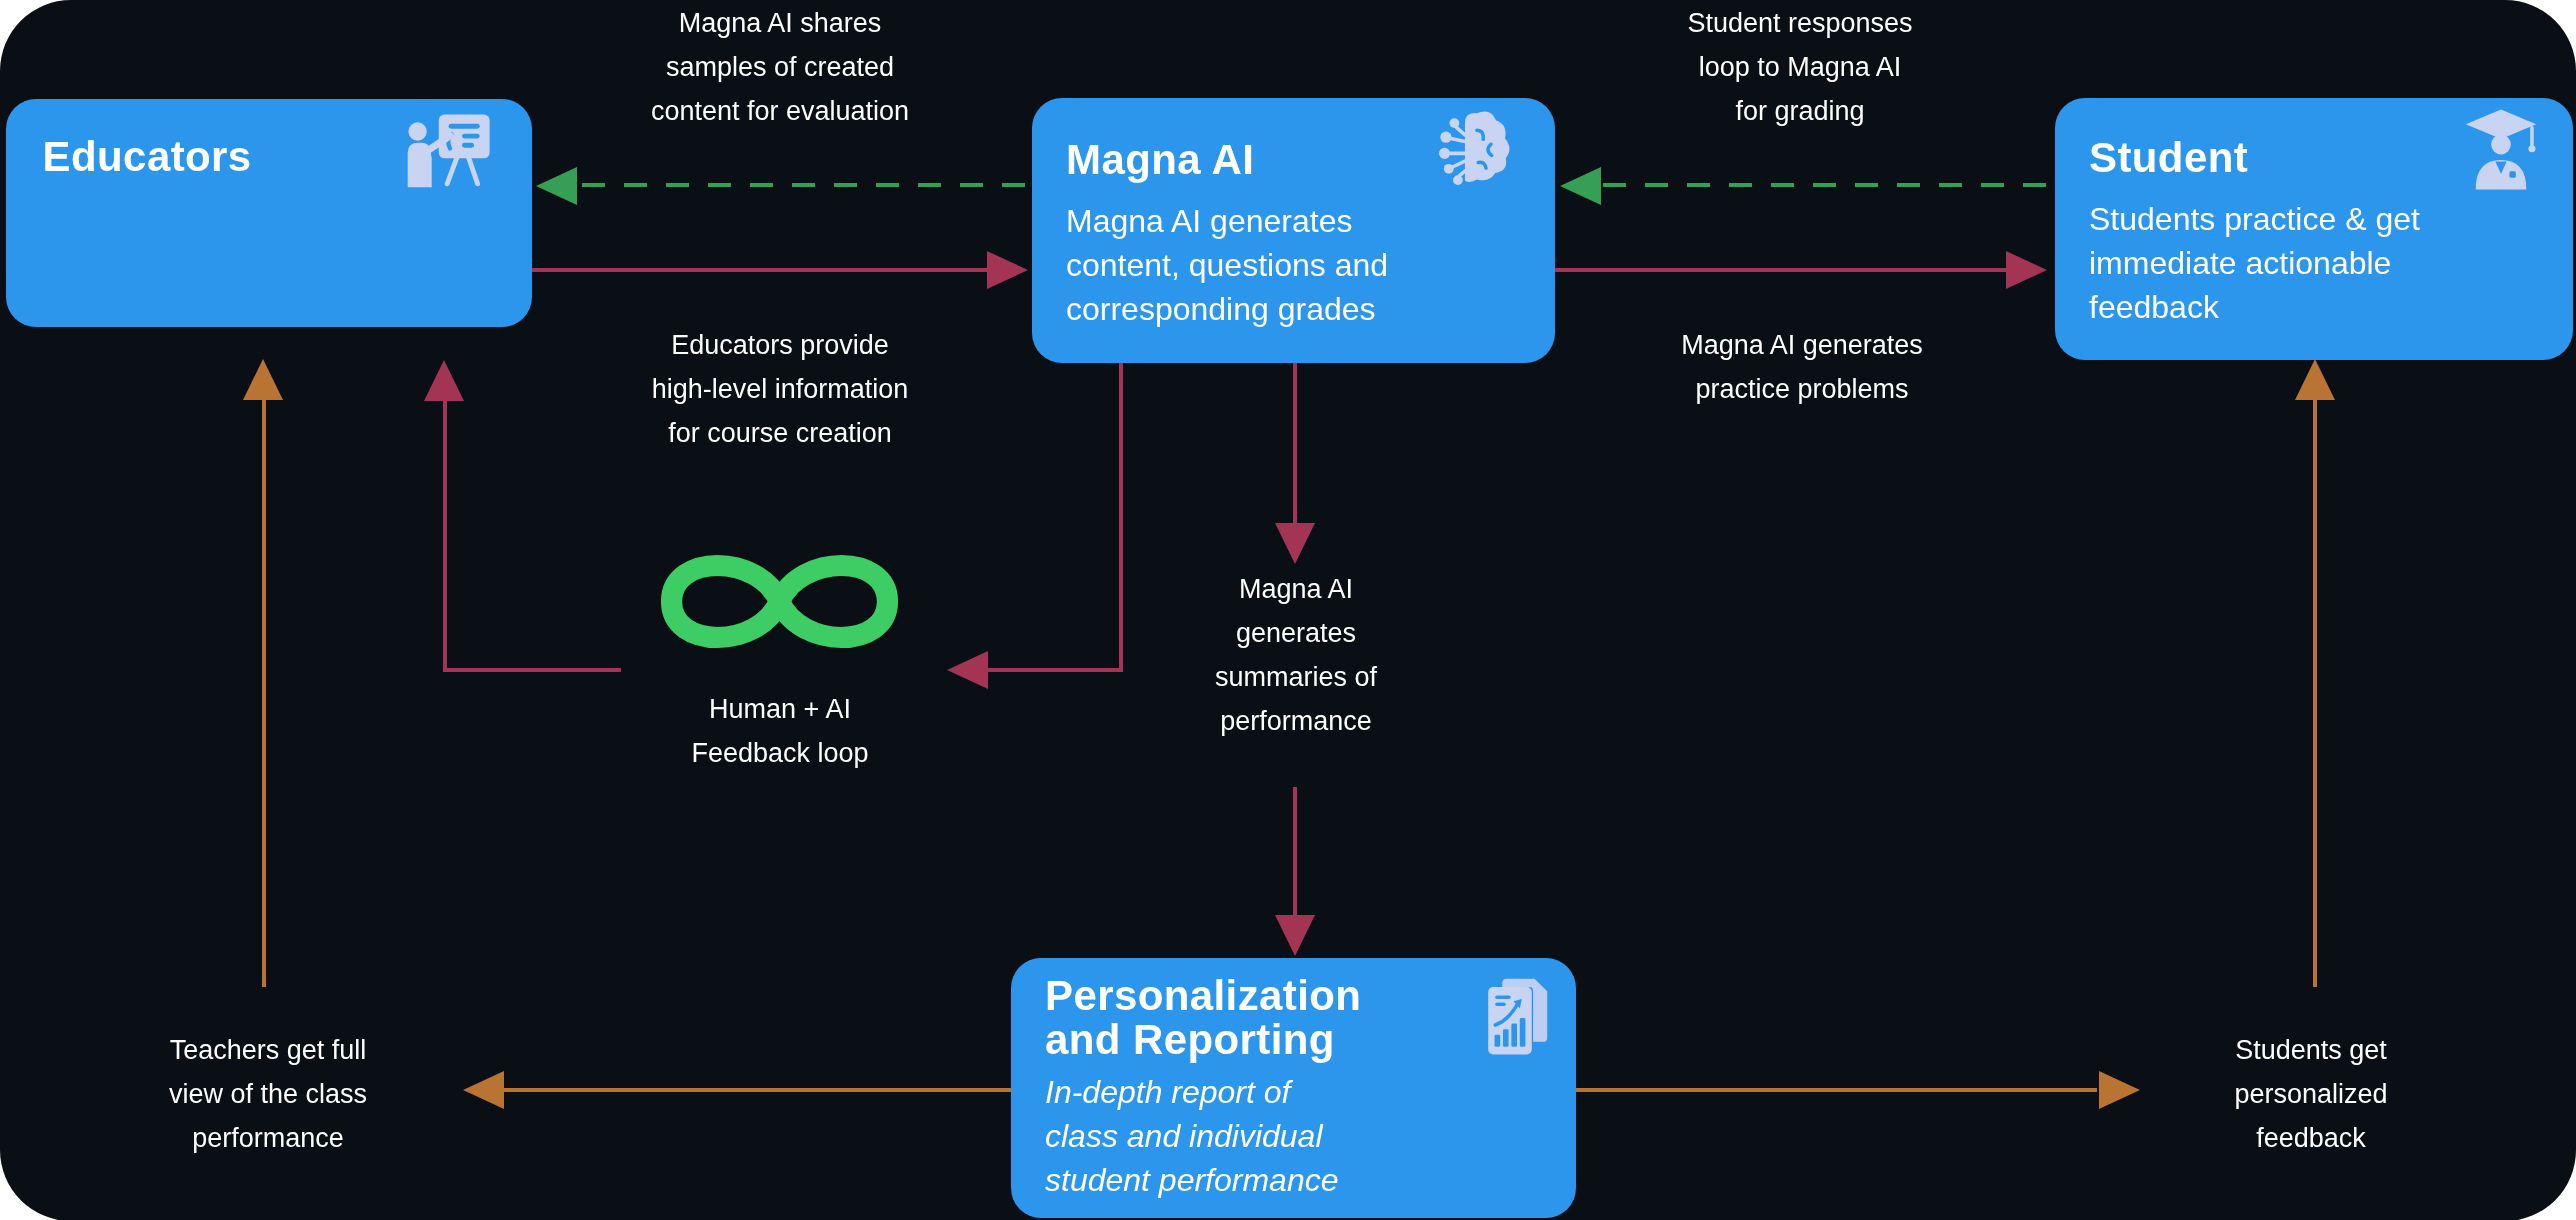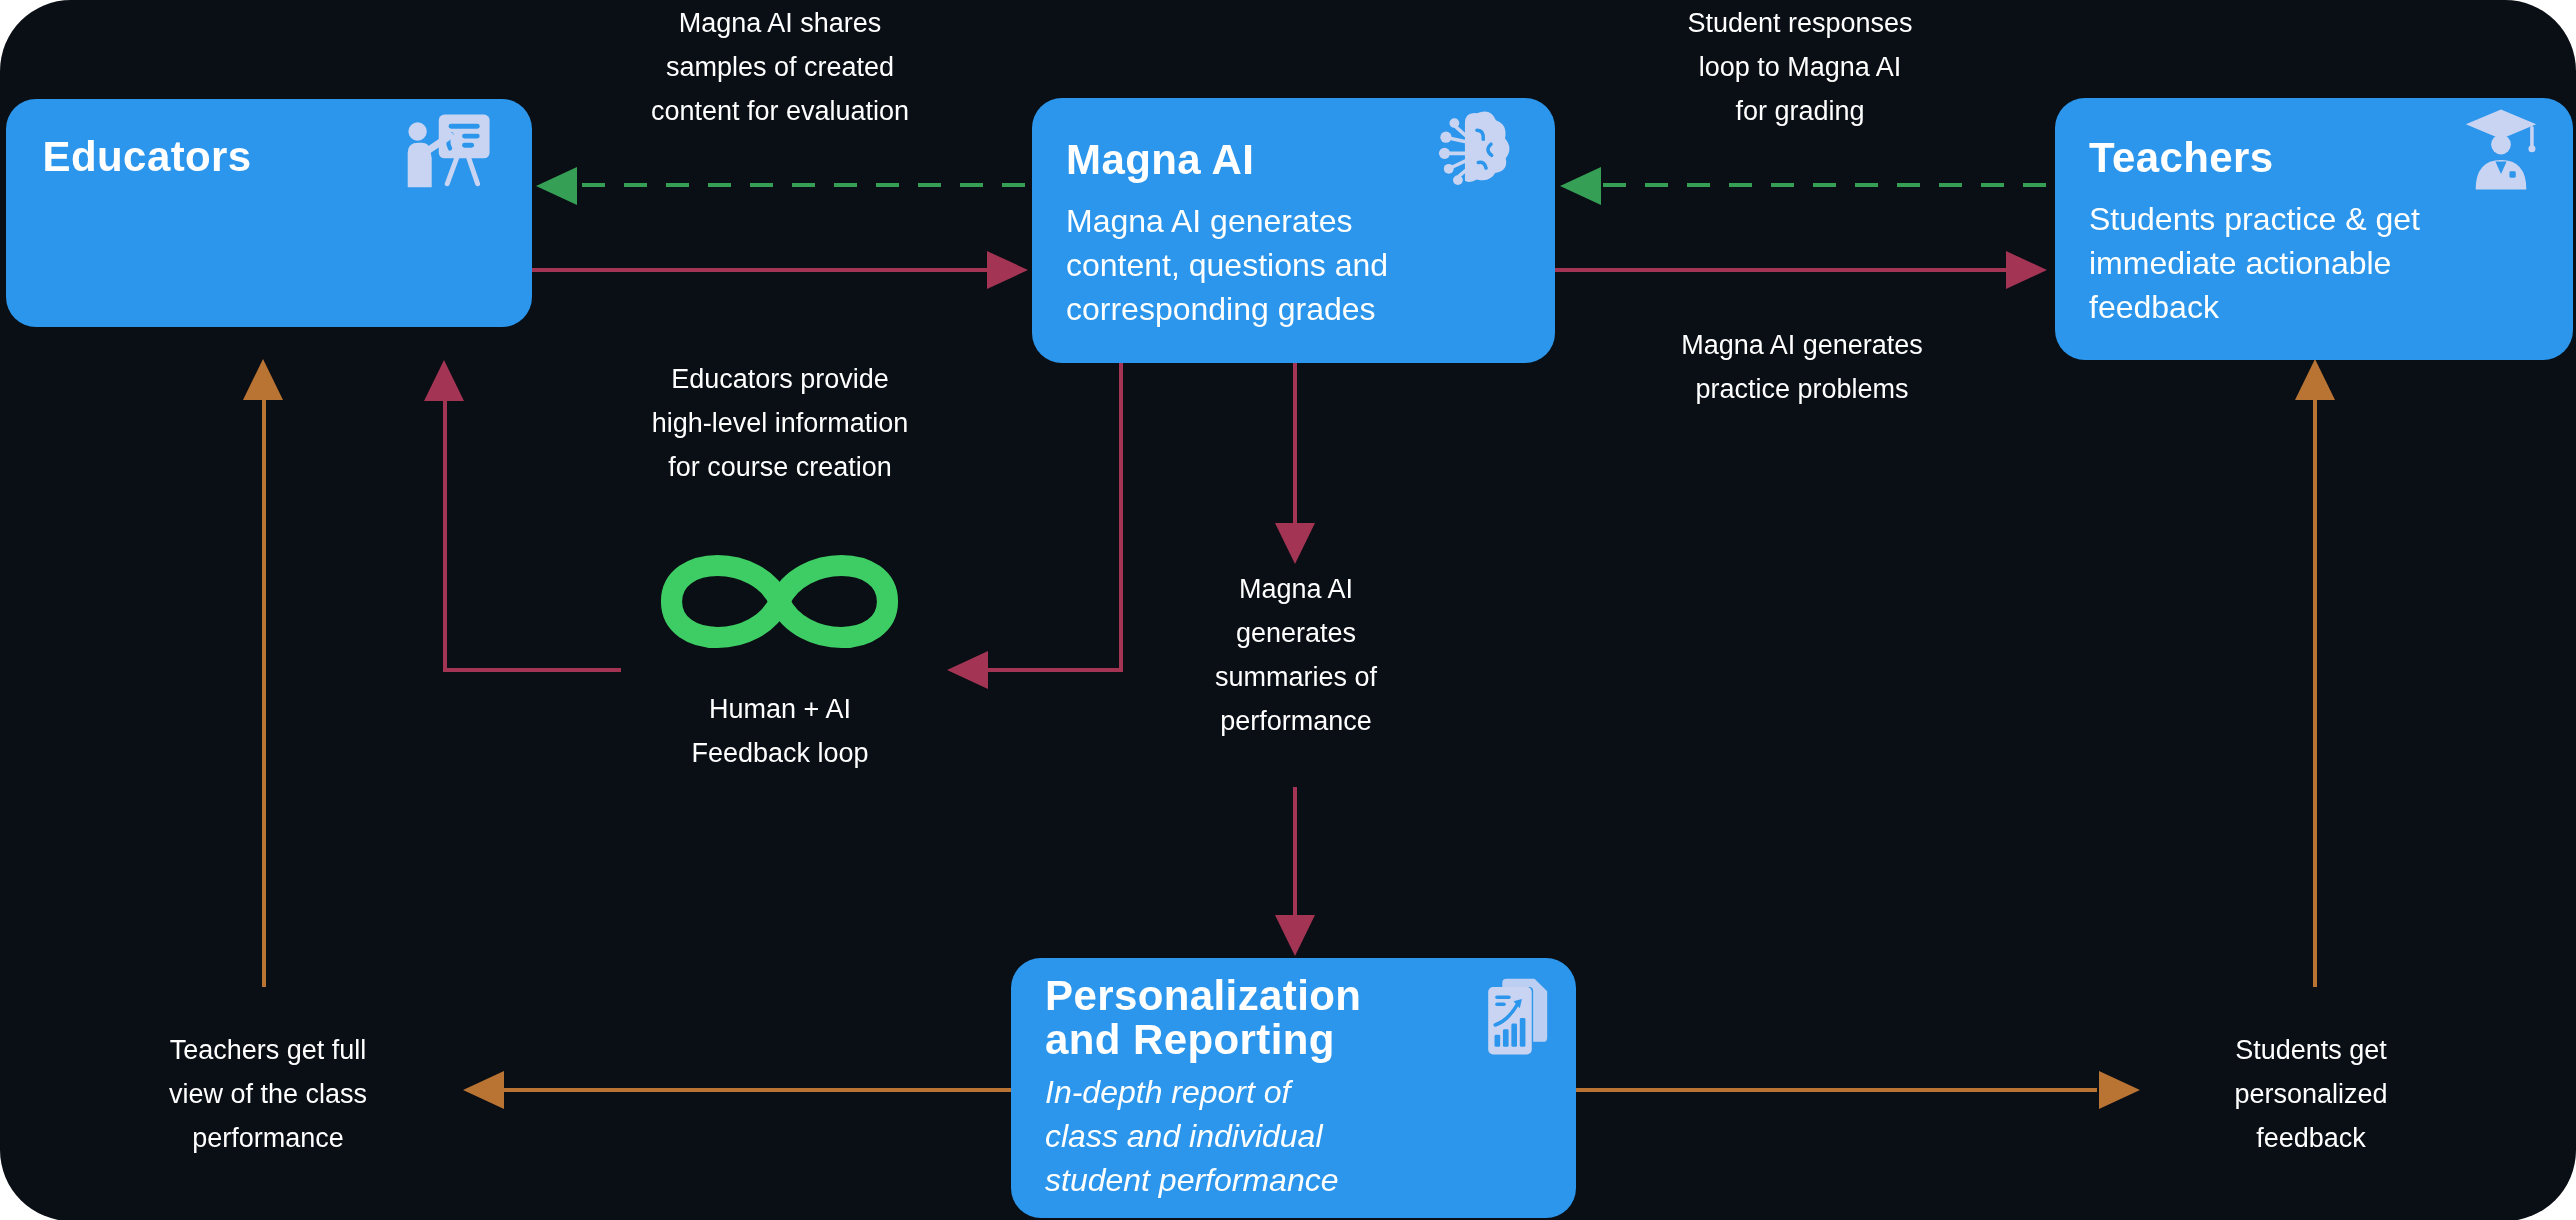--- a/index.html
+++ b/index.html
@@ -29,21 +29,21 @@
 <body>
 
 <div id="canvas">
 
   <div class="label" style="left:780px;top:1.4px;">Magna AI shares
 samples of created
 content for evaluation</div>
   <div class="label" style="left:1800px;top:1.4px;">Student responses
 loop to Magna AI
 for grading</div>
-  <div class="label" style="left:780px;top:323px;margin-top:34px;">Educators provide
+  <div class="label" style="left:780px;top:323px;">Educators provide
 high-level information
 for course creation</div>
   <div class="label" style="left:1802px;top:323px;">Magna AI generates
 practice problems</div>
   <div class="label" style="left:1296px;top:567px;">Magna AI
 generates
 summaries of
 performance</div>
   <div class="label" style="left:780px;top:687px;">Human + AI
 Feedback loop</div>
@@ -128,21 +128,21 @@
     <line x1="35" y1="52" x2="55" y2="56" stroke="#C9D4F2" stroke-width="5" stroke-linecap="round"></line>
     <circle cx="26" cy="73" r="8" fill="#C9D4F2"></circle>
     <line x1="34" y1="73" x2="55" y2="73" stroke="#C9D4F2" stroke-width="5" stroke-linecap="round"></line>
     <circle cx="32" cy="95" r="7" fill="#C9D4F2"></circle>
     <line x1="38" y1="92" x2="55" y2="84" stroke="#C9D4F2" stroke-width="5" stroke-linecap="round"></line>
     <circle cx="45" cy="111" r="7" fill="#C9D4F2"></circle>
     <line x1="47" y1="105" x2="55" y2="98" stroke="#C9D4F2" stroke-width="5" stroke-linecap="round"></line>
   </svg>
 
   <div class="box" style="left:2055px;top:98px;width:518px;height:262px;">
-    <div class="box-title" style="left:34px;top:37px;">Teachers</div>
+    <div class="box-title" style="left:34px;top:37px;">Student</div>
     <div class="box-body" style="left:34px;top:99px;">Students practice &amp; get
 immediate actionable
 feedback</div>
   </div>
   <svg class="icon" style="left:2463px;top:108px;" width="76" height="83" viewBox="0 0 108 118">
     <polygon points="54,2 104,23 54,44 4,23" fill="#C9D4F2"></polygon>
     <line x1="98" y1="28" x2="98" y2="54" stroke="#C9D4F2" stroke-width="5" stroke-linecap="round"></line>
     <circle cx="98" cy="58" r="5" fill="#C9D4F2"></circle>
     <circle cx="54" cy="52" r="14" fill="#C9D4F2"></circle>
     <path d="M18,116 Q18,74 54,74 Q90,74 90,116 Z" fill="#C9D4F2"></path>

